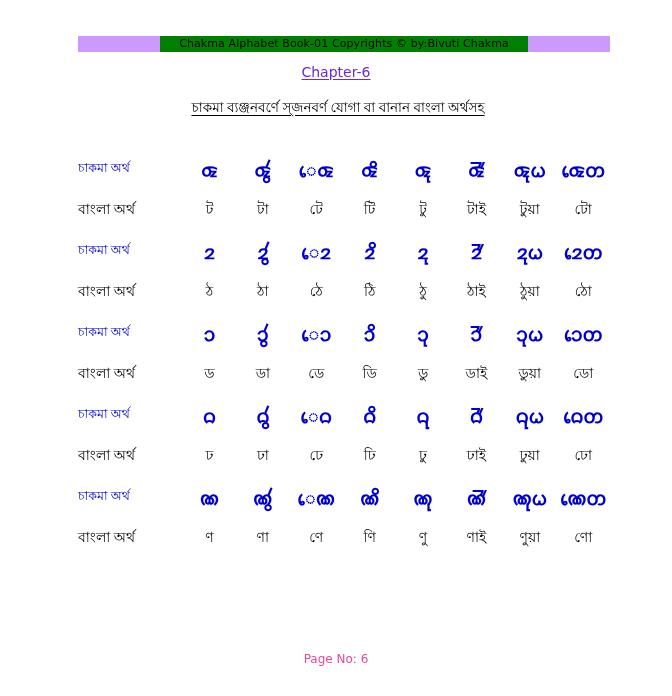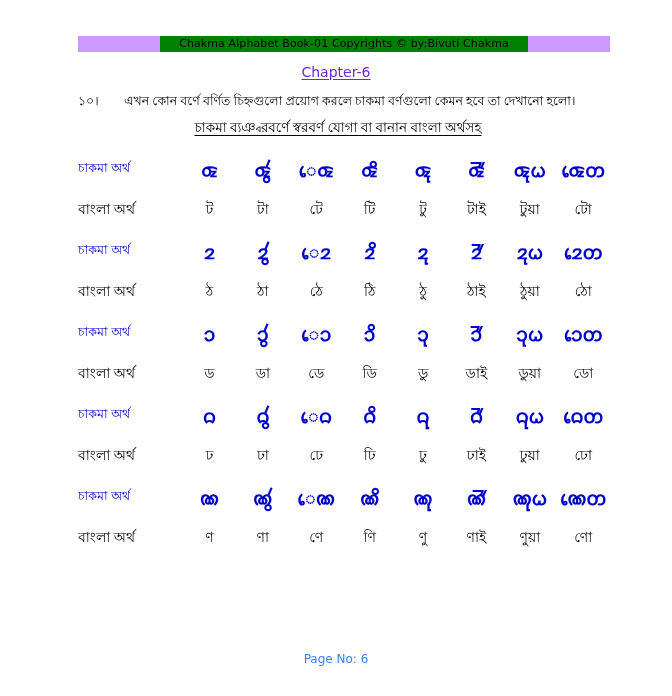--- a/index.html
+++ b/index.html
@@ -116,58 +116,55 @@
   }
   tr.chakma-row td {
     color: var(--chakma-color, #0000cc);
     font-weight: bold;
     font-size: 19px;
     font-family: "DejaVu Sans", sans-serif;
   }
   tr.chakma-row .row-label {
     font-size: 12.5px;
     font-weight: normal;
-    font-family: Liberation Sans, sans-serif;
+    font-family: Liberation Serif, serif;
   }
   tr.bangla-row td {
     color: var(--bangla-color, #000000);
     font-size: 14px;
     font-family: "Liberation Serif", "DejaVu Serif", serif;
     margin-left: 39px;
   }
 
   
   #page-footer {
     position: absolute;
     left: 0;
     top: 652px;
     width: 672px;
     text-align: center;
     font-size: 12px;
-    color: #3b82f6;
+    color: #ec4899;
     font-family: "DejaVu Sans", sans-serif;
   }
 </style>
 </head>
 <body style="background: rgb(255, 255, 255);">
 
 <div id="header-banner">
   <div id="header-banner-text">Chakma Alphabet Book-01 Copyrights © by:Bivuti Chakma</div>
 </div>
 
 <div id="chapter-title">
   <span>Chapter-6</span>
 </div>
 
 <div id="intro-block">
-  <div class="intro-line-1">
-    <span class="intro-num">১০।</span><span>এখন কোন বর্ণে বর্ণিত চিহ্নগুলো প্রয়োগ করলে চাকমা বর্ণগুলো কেমন হবে তা দেখানো হলো।</span>
-  </div>
   <div class="intro-line-2">
-    <span>চাকমা ব্যঞ্বরবর্ণে স্বরবর্ণ যোগা বা বানান বাংলা অর্থসহ</span>
+    <span>চাকমা ব্যঞ্জনবর্ণে স্জনবর্ণ যোগা বা বানান বাংলা অর্থসহ</span>
   </div>
 </div>
 
 <table id="alphabet-table">
   <tbody>
 
     <tr class="chakma-row">
       <td class="row-label">চাকমা অর্থ</td>
       <td class="glyph-cell">𑄑</td>
       <td class="glyph-cell">𑄑𑄮</td>

